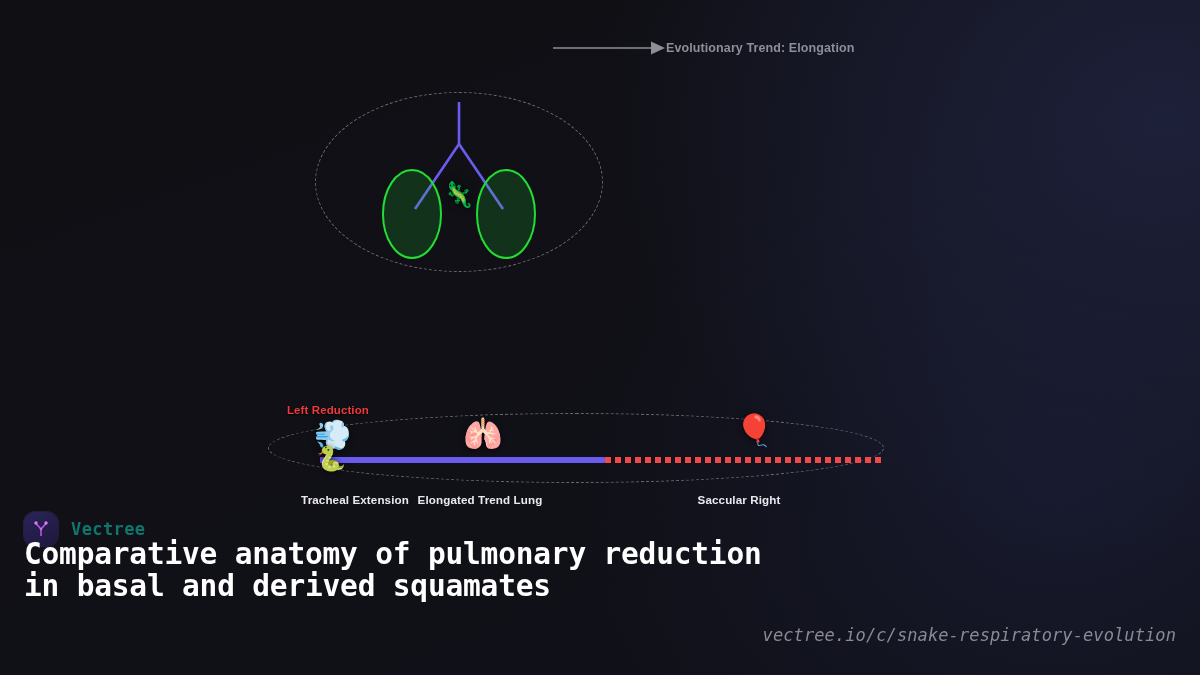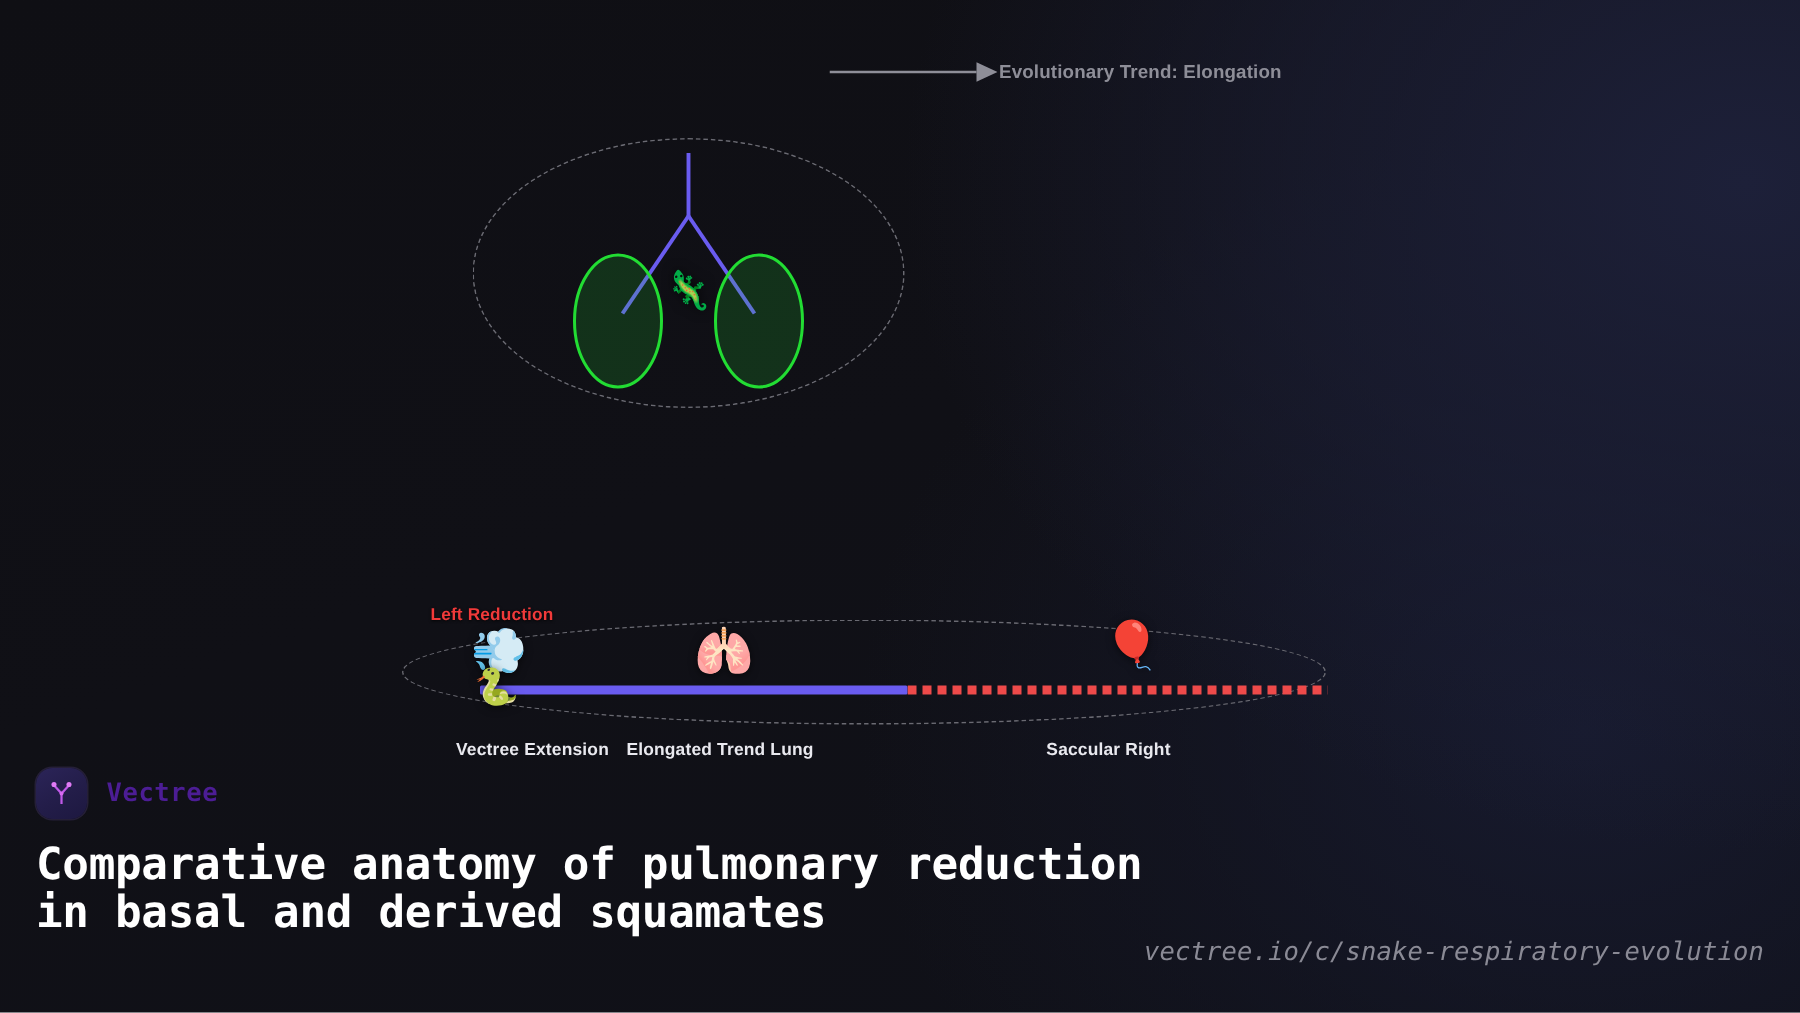--- a/index.html
+++ b/index.html
@@ -157,27 +157,27 @@
     border-radius:11px;
     background:linear-gradient(150deg, #2b2458 0%, #231d49 55%, #1d1840 100%);
     display:flex; align-items:center; justify-content:center;
     box-shadow:0 0 0 1px rgba(150,110,230,0.16);
     flex:none;
   }
   #brand-name {
     font-family:"DejaVu Sans Mono", monospace;
     font-size:17px;
     font-weight:bold;
-    color:#4c1d95;
+    color:#0f766e;
     letter-spacing:0.4px;
   }
 
   #page-title {
     position:absolute;
-    left:24px; top:560px;
+    left:24px; top:538px;
     width:760px;
     font-family:"DejaVu Sans Mono", monospace;
     font-size:29.5px;
     font-weight:bold;
     line-height:32px;
     color:#ffffff;
     letter-spacing:-0.2px;
   }
 
   #page-url {
@@ -233,21 +233,21 @@
   </div>
 </div>
 
 <div id="derived-warning-label">Left Reduction</div>
 
 <div class="derived-emoji" id="derived-emoji-trachea">💨</div>
 <div class="derived-emoji" id="derived-emoji-snake">🐍</div>
 <div class="derived-emoji" id="derived-emoji-lung">🫁</div>
 <div class="derived-emoji" id="derived-emoji-sac">🎈</div>
 
-<div class="derived-feature-label" id="derived-label-0">Vectree Extension</div>
+<div class="derived-feature-label" id="derived-label-0">Tracheal Extension</div>
 <div class="derived-feature-label" id="derived-label-1">Elongated Trend Lung</div>
 <div class="derived-feature-label" id="derived-label-2">Saccular Right</div>
 
 <div id="footer-brand">
   <div id="brand-logo">
     <svg width="20" height="20" viewBox="0 0 20 20">
       <line x1="10" y1="17" x2="10" y2="10" stroke="#c05ae8" stroke-width="1.5"></line>
       <line x1="10" y1="10" x2="5" y2="4.5" stroke="#c05ae8" stroke-width="1.5"></line>
       <line x1="10" y1="10" x2="15" y2="4.5" stroke="#c05ae8" stroke-width="1.5"></line>
       <circle cx="5" cy="4" r="1.7" fill="#e07bf5"></circle>

